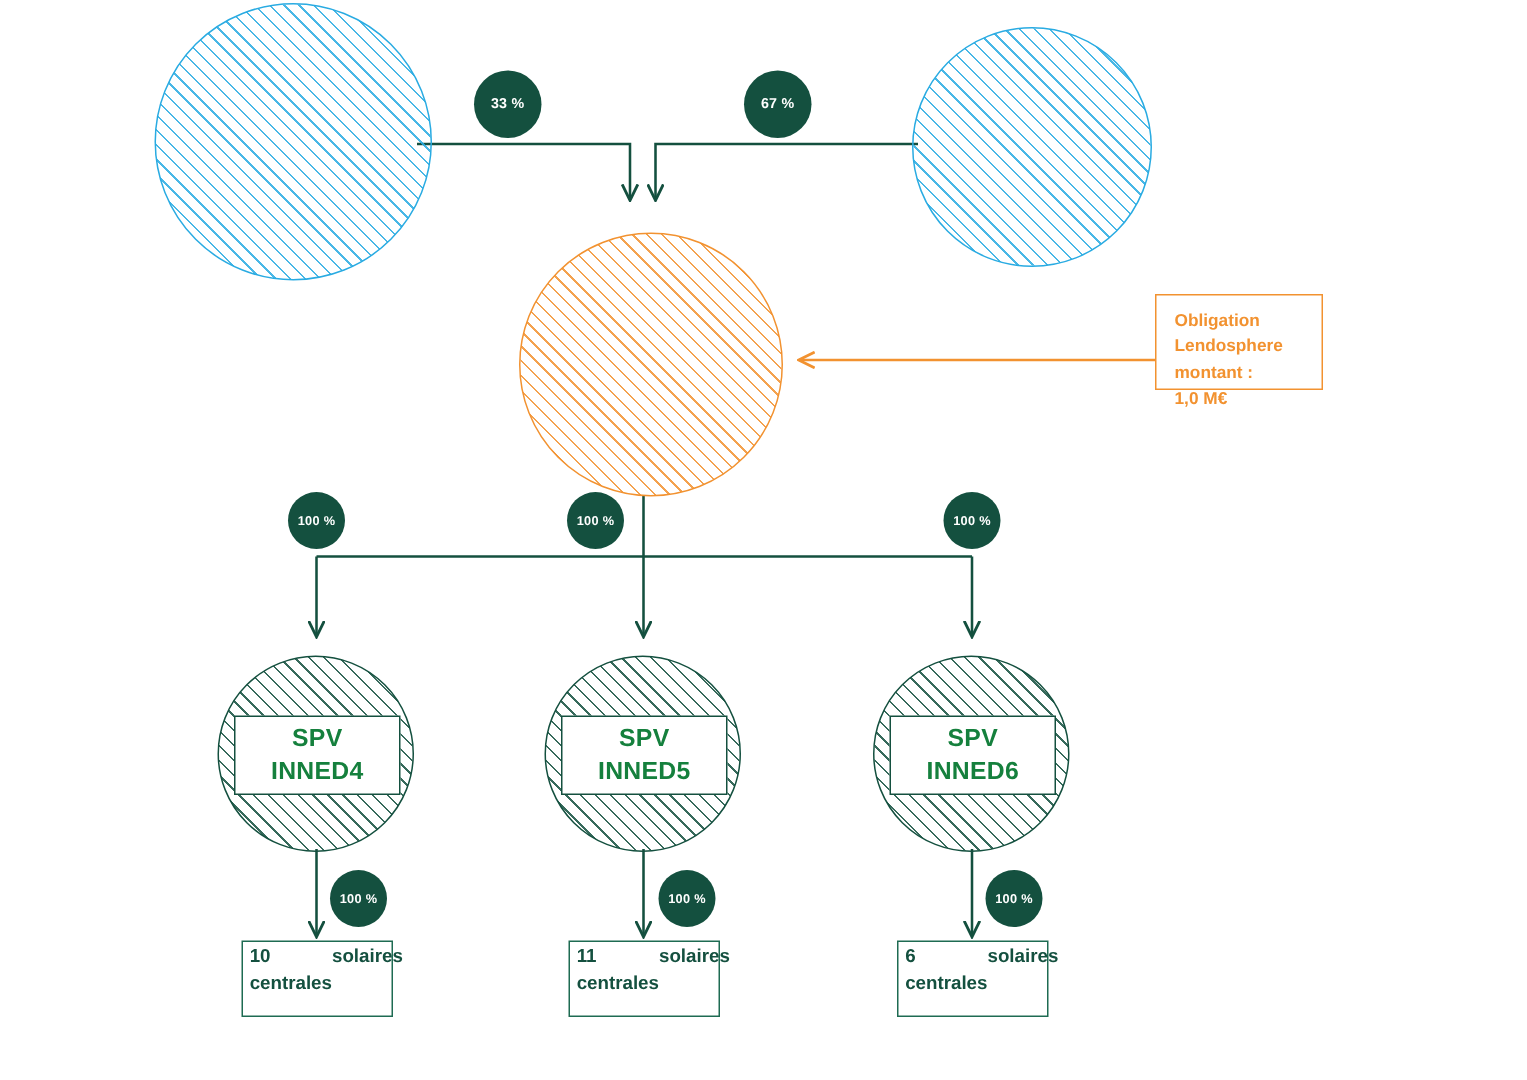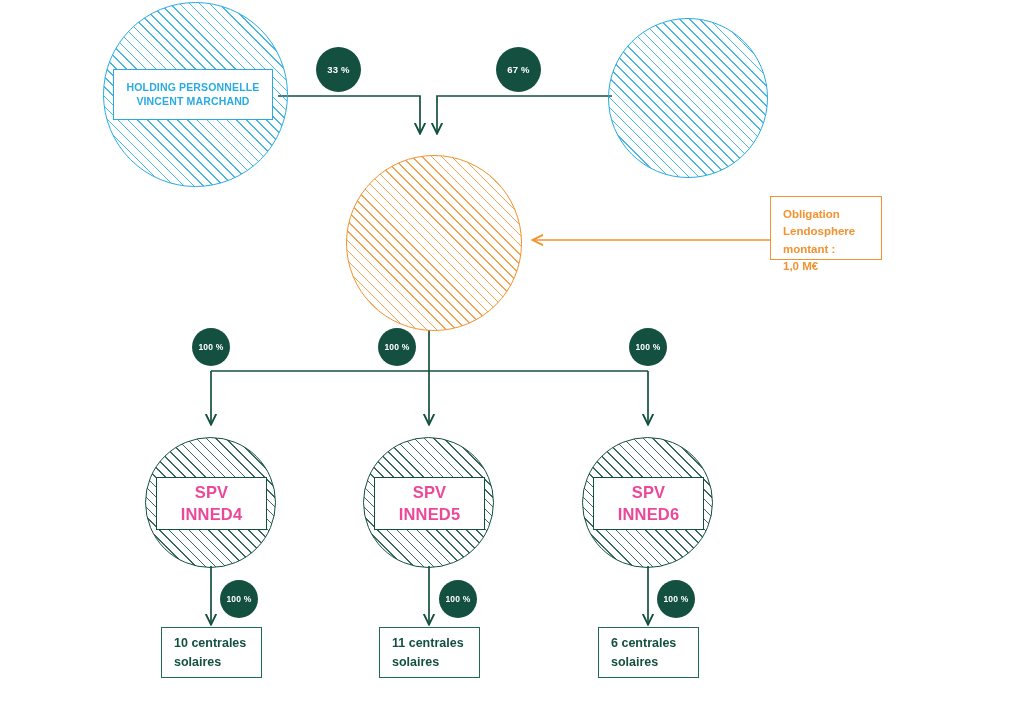--- a/index.html
+++ b/index.html
@@ -65,21 +65,21 @@
     background: #ffffff;
     display: flex;
     flex-direction: column;
     align-items: center;
     justify-content: center;
     text-align: center;
     line-height: 1.32;
   }
   .labelbox.blue  { border: 1.4px solid #29ABE2; color: #29ABE2; }
   .labelbox.orange{ border: 1.5px solid #F29230; color: #F29230; }
-  .labelbox.green { border: 1.5px solid #14503F; color: #ec4899; }
+  .labelbox.green { border: 1.5px solid #14503F; color: #15803d; }
 
   .lb-line { display: block; white-space: nowrap; }
 
   .t-hp   { font-size: 10.5px; font-weight: 700; letter-spacing: .15px; }
   .t-ts   { font-size: 13px;  font-weight: 700; letter-spacing: .2px; }
   .t-hold { font-size: 20px;  font-weight: 700; letter-spacing: .3px; }
   .t-spv  { font-size: 16.5px;font-weight: 700; letter-spacing: .2px; }
 
   
   .badge {
@@ -99,21 +99,21 @@
   
   .leafbox {
     position: absolute;
     border: 1.5px solid #1E6B52;
     background: #ffffff;
     color: #14503F;
     font-size: 12.5px;
     font-weight: 700;
     line-height: 1.45;
     display: flex;
-    flex-direction: column;
+    flex-direction: row;
     align-items: flex-start;
     justify-content: center;
     padding-left: 12px;
   }
 
   
   .notebox {
     position: absolute;
     border: 1.6px solid #F29230;
     background: #ffffff;
@@ -162,24 +162,20 @@
       <path d="M 429 566 L 429 624" marker-end="url(#arrowGreen)"></path>
       <path d="M 648 566 L 648 624" marker-end="url(#arrowGreen)"></path>
     </g>
 
     <g stroke="#F29230" stroke-width="1.7" fill="none">
       <path d="M 770 240 L 533 240" marker-end="url(#arrowOrange)"></path>
     </g>
   </svg>
 
   <div class="circle blue" style="left:103px; top:2px; width:185px; height:185px;"></div>
-  <div class="labelbox blue" style="left:113px; top:69px; width:160px; height:51px;">
-    <span class="lb-line t-hp">HOLDING PERSONNELLE</span>
-    <span class="lb-line t-hp">VINCENT MARCHAND</span>
-  </div>
 
   <div class="badge" style="left:316px; top:47px; width:45px; height:45px;">33 %</div>
 
   <div class="circle blue" style="left:608px; top:18px; width:160px; height:160px;"></div>
 
   <div class="badge" style="left:496px; top:47px; width:45px; height:45px;">67 %</div>
 
   <div class="circle orange" style="left:346px; top:155px; width:176px; height:176px;"></div>
 
   <div class="notebox" style="left:770px; top:196px; width:112px; height:64px;">

